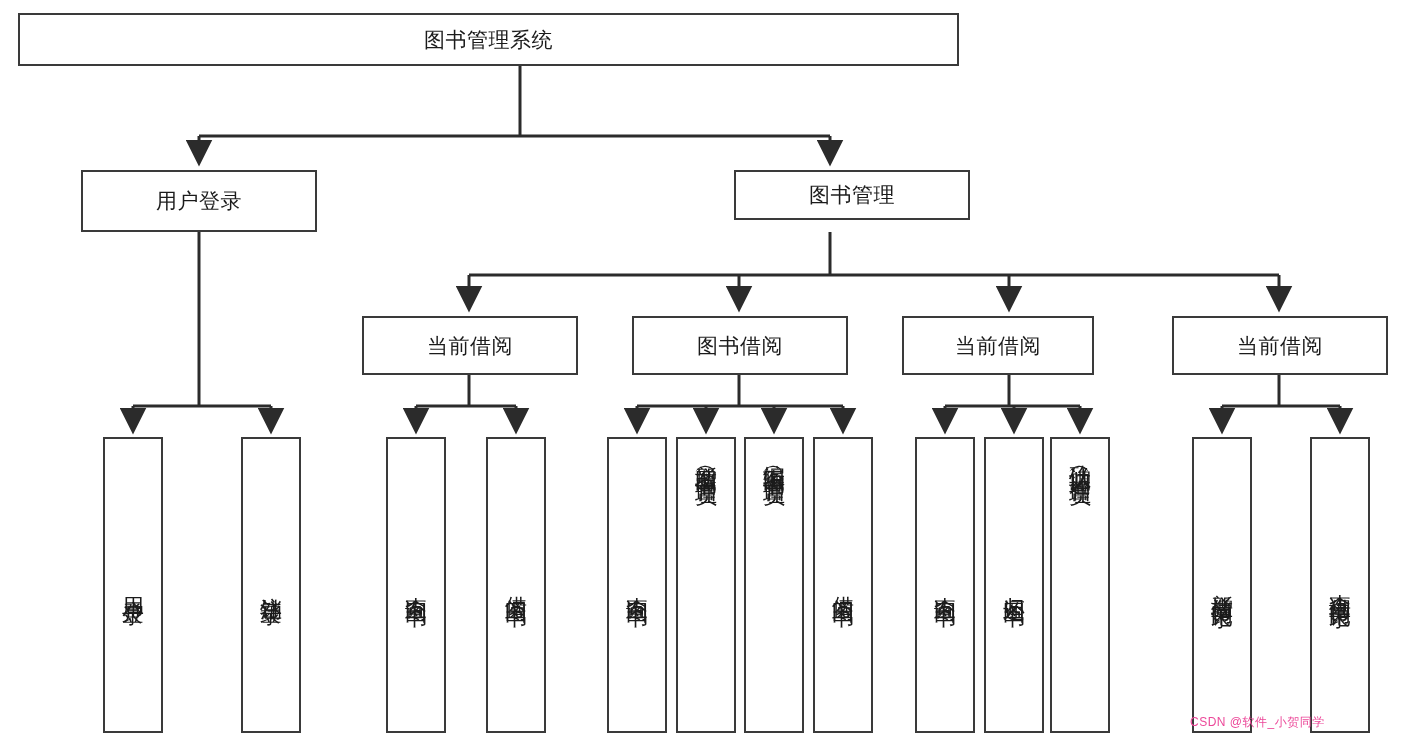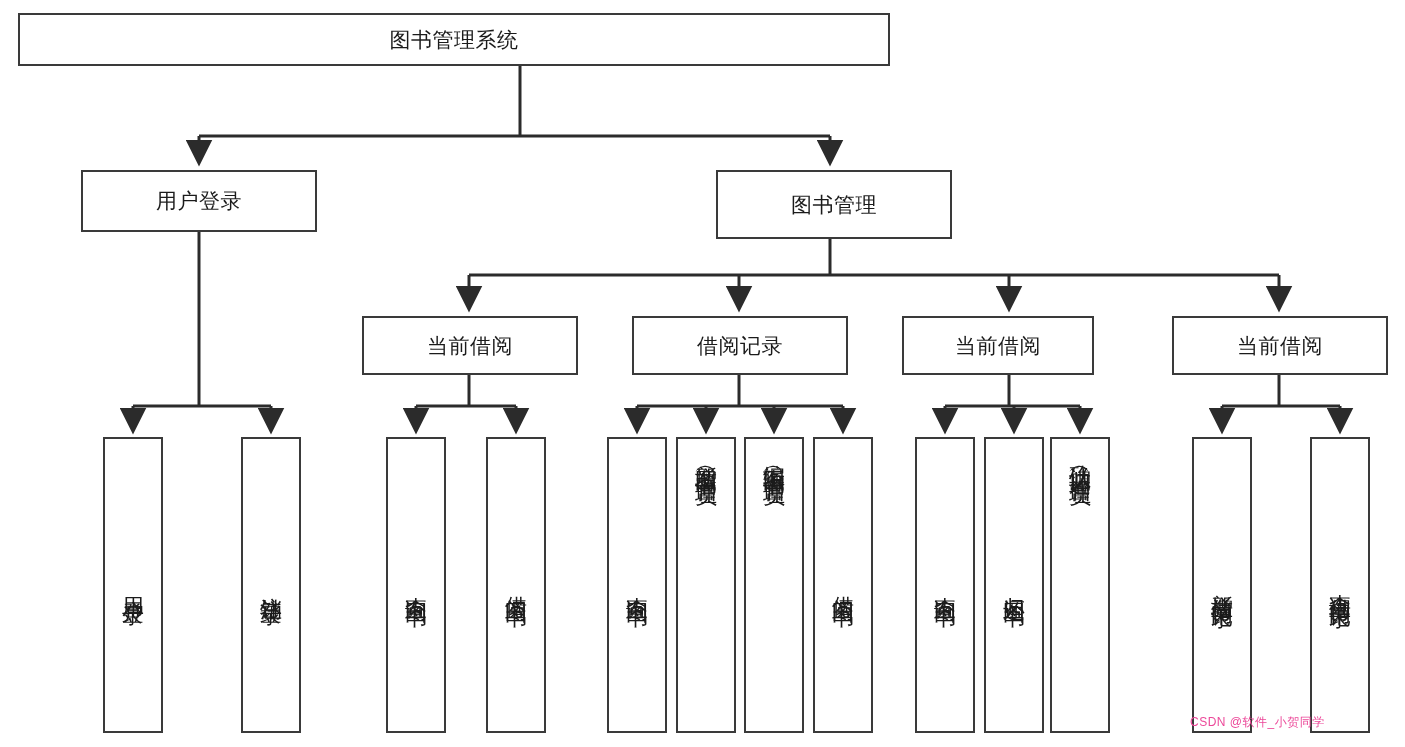--- a/index.html
+++ b/index.html
@@ -117,36 +117,36 @@
       <path d="M 1014 406 L 1014 430" marker-end="url(#arrow)"></path>
       <path d="M 1080 406 L 1080 430" marker-end="url(#arrow)"></path>
 
       <path d="M 1279 375 L 1279 406"></path>
       <path d="M 1222 406 L 1340 406"></path>
       <path d="M 1222 406 L 1222 430" marker-end="url(#arrow)"></path>
       <path d="M 1340 406 L 1340 430" marker-end="url(#arrow)"></path>
     </g>
   </svg>
 
-  <div class="node horiz" style="left:18px; top:13px; width:872px; height:53px;">
+  <div class="node horiz" style="left:18px; top:13px; width:941px; height:53px;">
     <span class="label">图书管理系统</span>
   </div>
 
   <div class="node horiz" style="left:81px; top:170px; width:236px; height:62px;">
     <span class="label">用户登录</span>
   </div>
-  <div class="node horiz" style="left:716px; top:170px; width:236px; height:69px;">
+  <div class="node horiz" style="left:734px; top:170px; width:236px; height:50px;">
     <span class="label">图书管理</span>
   </div>
 
   <div class="node horiz" style="left:362px; top:316px; width:216px; height:59px;">
     <span class="label">当前借阅</span>
   </div>
   <div class="node horiz" style="left:632px; top:316px; width:216px; height:59px;">
-    <span class="label">借阅记录</span>
+    <span class="label">图书借阅</span>
   </div>
   <div class="node horiz" style="left:902px; top:316px; width:192px; height:59px;">
     <span class="label">当前借阅</span>
   </div>
   <div class="node horiz" style="left:1172px; top:316px; width:216px; height:59px;">
     <span class="label">当前借阅</span>
   </div>
 
   <div class="node vert mid" style="left:103px; top:437px; width:60px; height:296px;">
     <span class="label">用户登录</span>

